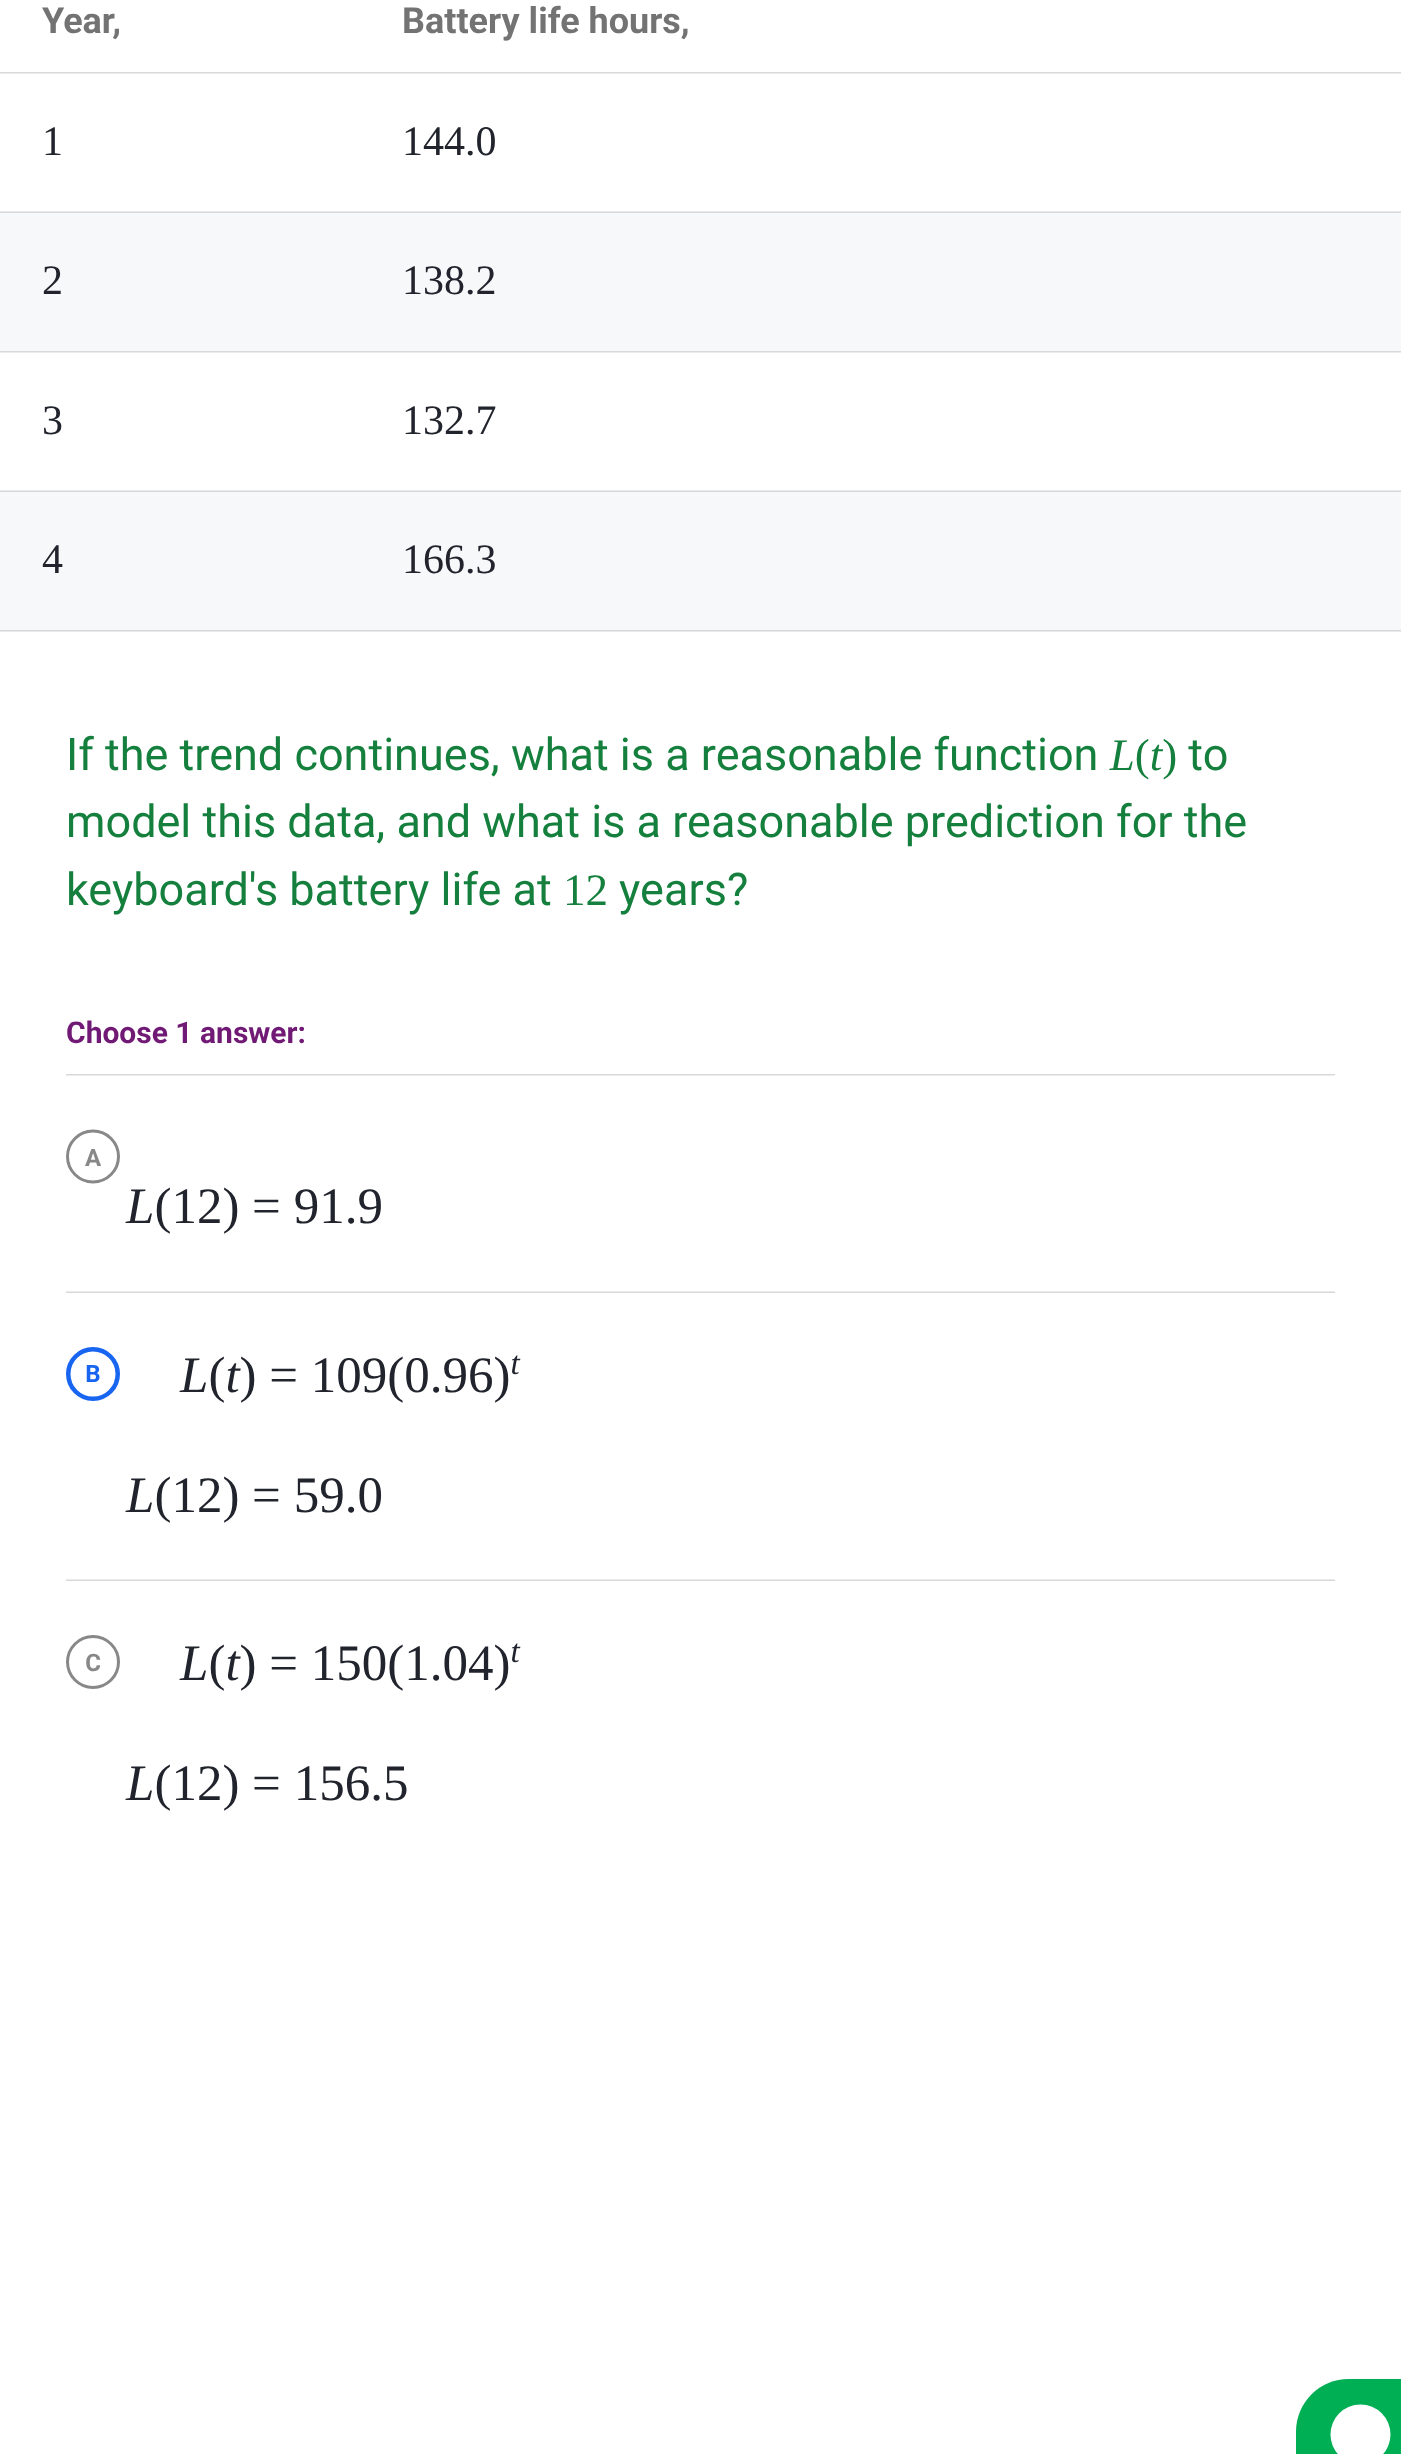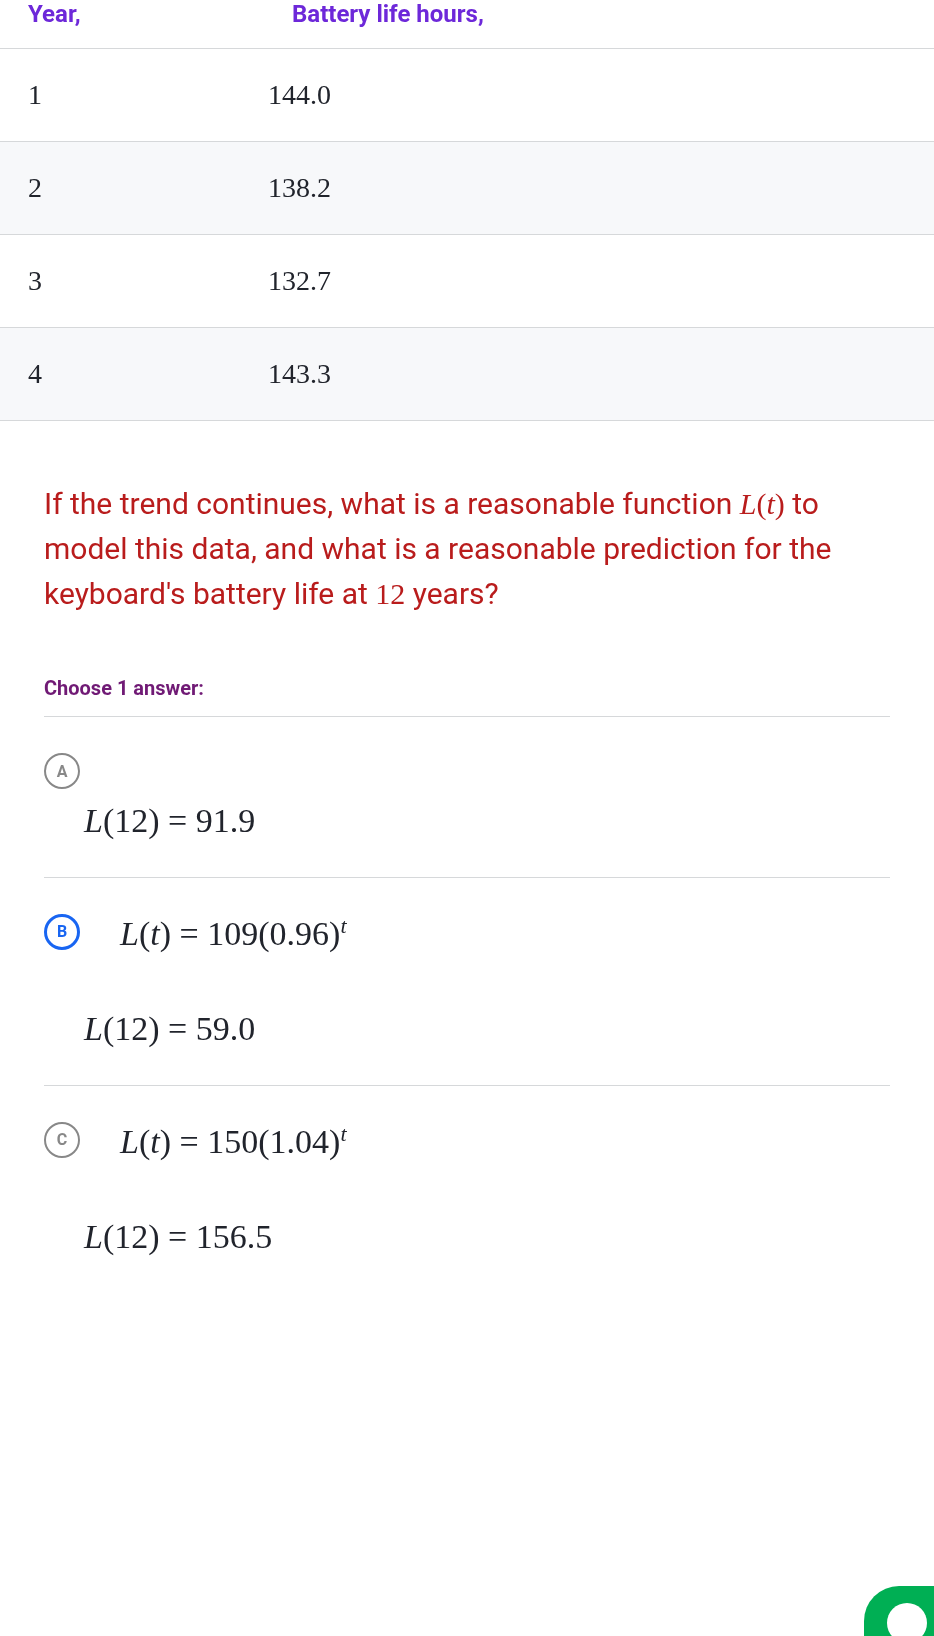--- a/index.html
+++ b/index.html
@@ -14,22 +14,21 @@
       color: #21242c;
     }
     .table-container {
       width: 100%;
     }
     .table-header {
       display: flex;
       padding: 0 28px 20px 28px;
       font-size: 24px;
       font-weight: 700;
-      color: #6d28d9;
-      gap: 24px;
+      color: #737373;
     }
     .table-header .col1 {
       width: 240px;
     }
     .table-row {
       display: flex;
       padding: 30px 28px;
       border-top: 1px solid #d6d8da;
       font-size: 28px;
       color: #21242c;
@@ -41,21 +40,21 @@
     .table-row:last-child {
       border-bottom: 1px solid #d6d8da;
     }
     .table-row .col1 {
       width: 240px;
     }
     .question-text {
       padding: 60px 44px 0 44px;
       font-size: 30px;
       line-height: 1.5;
-      color: #b91c1c;
+      color: #15803d;
     }
     .question-text .math-inline {
       font-family: Georgia, "Times New Roman", serif;
       font-style: italic;
     }
     .choose-label {
       padding: 60px 44px 16px 44px;
       font-size: 20px;
       font-weight: 700;
       color: #701a75;
@@ -103,21 +102,21 @@
     }
     .math-display .var {
       font-style: italic;
     }
     .math-display .sup {
       font-size: 22px;
       vertical-align: super;
       font-style: italic;
     }
     .math-second-line {
-      margin-top: 48px;
+      margin-top: 32px;
       margin-left: -36px;
     }
     .help-badge {
       position: fixed;
       bottom: 0;
       right: 0;
       width: 70px;
       height: 50px;
       background: #00af54;
       border-top-left-radius: 35px;
@@ -150,21 +149,21 @@
   <div class="table-row">
     <div class="col1">2</div>
     <div class="col2">138.2</div>
   </div>
   <div class="table-row">
     <div class="col1">3</div>
     <div class="col2">132.7</div>
   </div>
   <div class="table-row">
     <div class="col1">4</div>
-    <div class="col2">143.3</div>
+    <div class="col2">166.3</div>
   </div>
 </div>
 
 <div class="question-text">
   <span>If the trend continues, what is a reasonable function </span><span class="math-inline"><span>L</span><span style="font-style:normal">(</span><span>t</span><span style="font-style:normal">)</span></span><span> to model this data, and what is a reasonable prediction for the keyboard's battery life at </span><span style="font-family:Georgia,serif">12</span><span> years?</span>
 </div>
 
 <div class="choose-label">Choose 1 answer:</div>
 
 <div class="answers">

